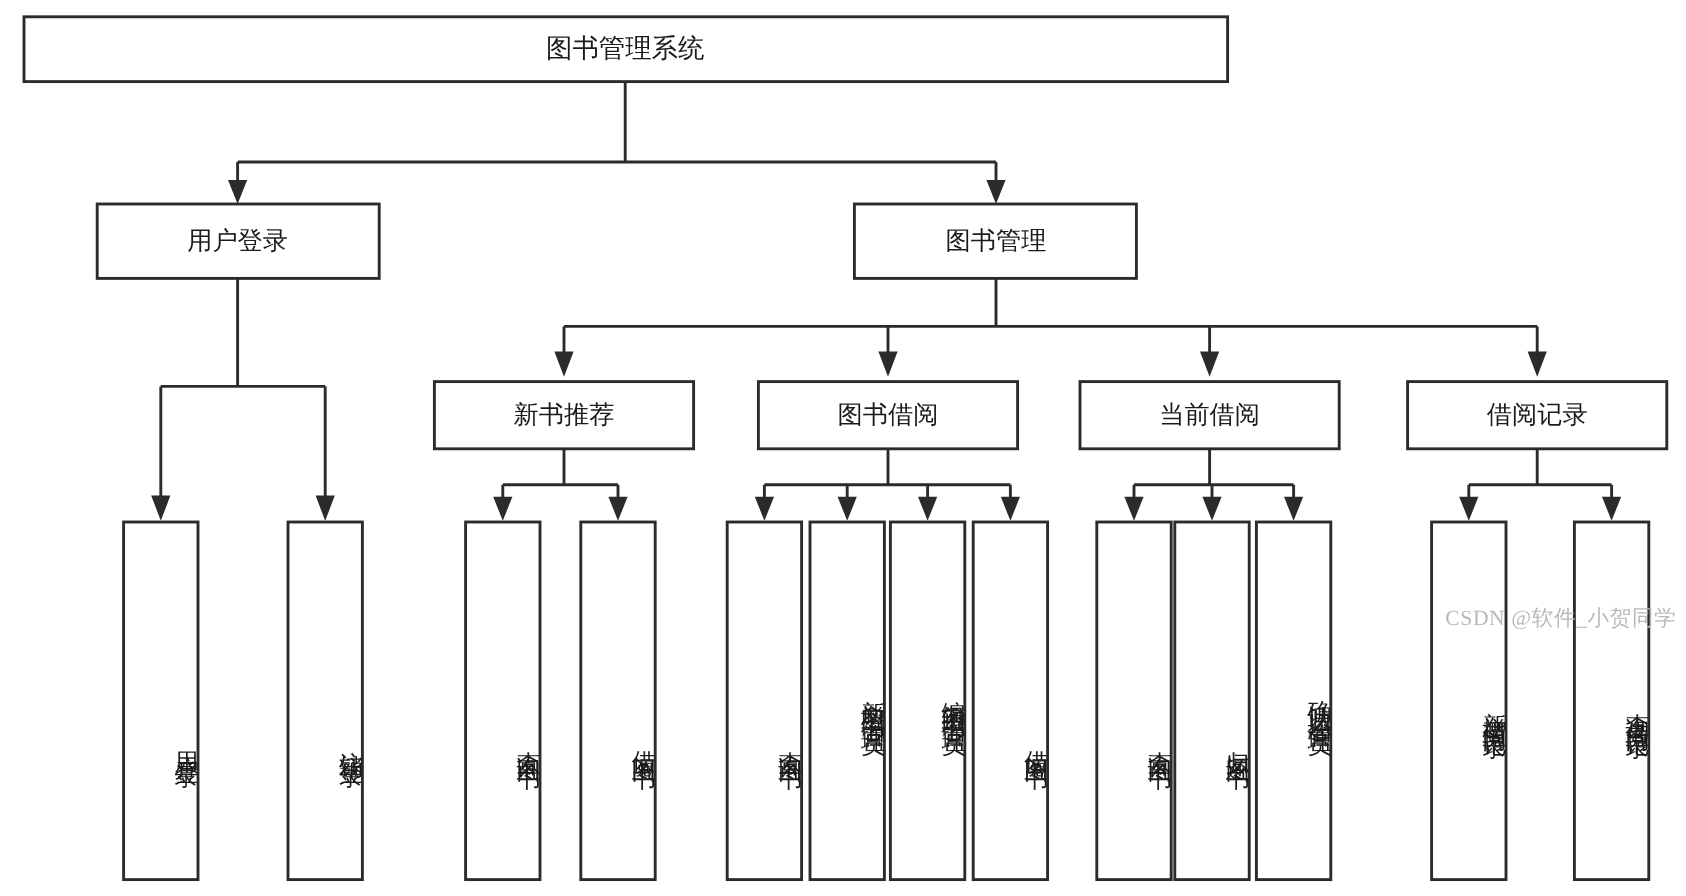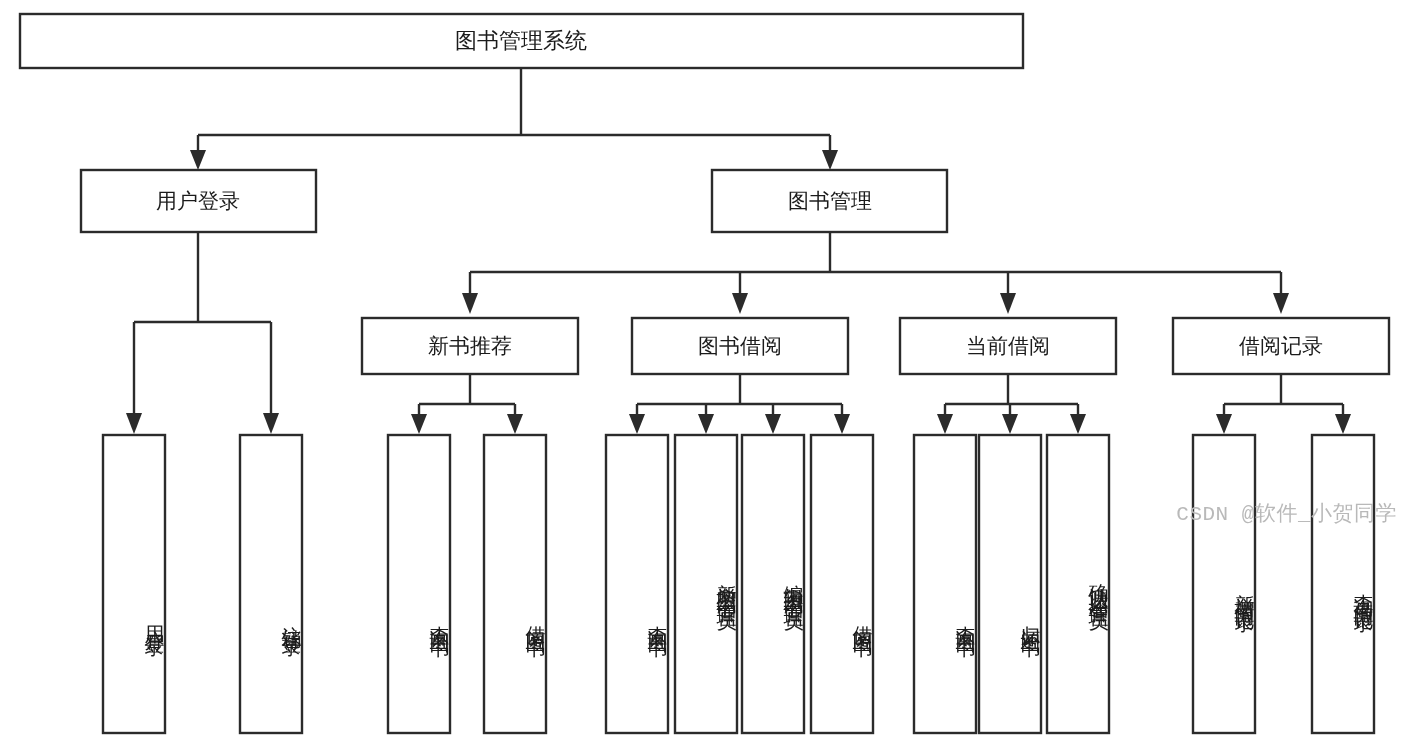--- a/index.html
+++ b/index.html
@@ -70,22 +70,22 @@
     white-space: nowrap;
     pointer-events: none;
     display: flex;
     align-items: flex-start;
     justify-content: center;
   }
   .watermark {
     position: absolute;
     right: 8px;
     bottom: 4px;
-    font-family: Liberation Mono, monospace;
-    font-size: 21px;
+    font-family: Liberation Serif, serif;
+    font-size: 18px;
     color: #b9b9b9;
     letter-spacing: 0.5px;
     white-space: nowrap;
   }
 </style>
 </head>
 <body>
 
 <div id="diagram-root">
 

